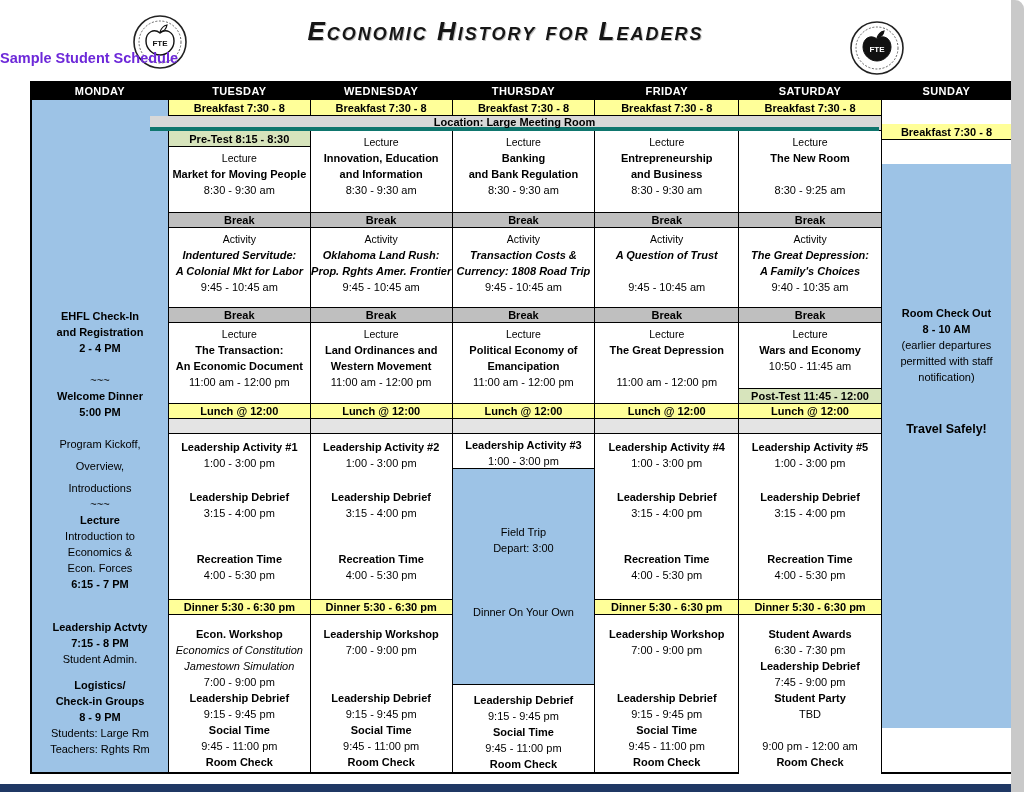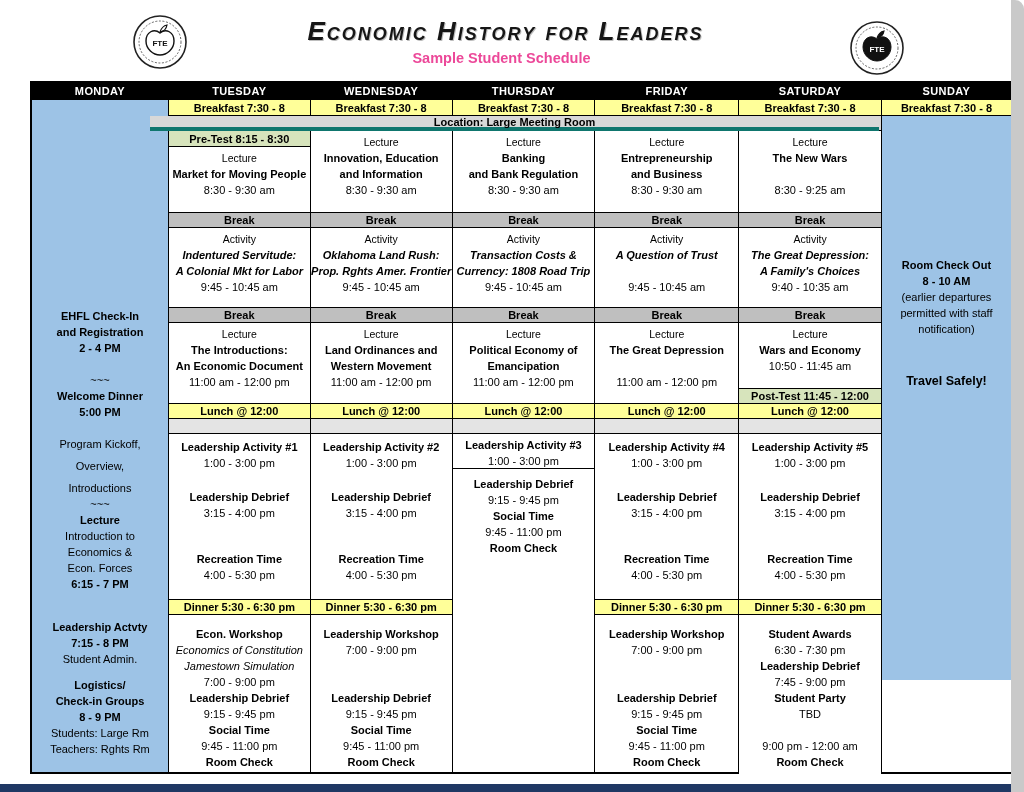--- a/index.html
+++ b/index.html
@@ -10,34 +10,34 @@
   
   .frame-right{position:absolute;top:0;right:0;width:13px;height:792px;
     background:#c9c9c9;border-top-right-radius:9px;z-index:40;}
   .frame-bottom{position:absolute;left:0;bottom:0;width:1011px;height:8px;background:#1f3864;z-index:39;}
 
   
   .header-area{position:absolute;left:0;top:0;width:1011px;height:97px;border-radius:18px;}
   .page-title{position:absolute;top:16px;left:0;right:0;text-align:center;
     font-size:26px;font-weight:bold;font-style:italic;font-variant:small-caps;
     letter-spacing:2px;color:#161616;text-shadow:1px 1px 0 #bdbdbd;}
-  .page-subtitle{position:absolute;top:50px;left:0;right:8px;text-align:center;
-    font-size:14.5px;font-weight:bold;color:#ec4899;}
+  .page-subtitle{position:absolute;top:50px;left:0;right:8px;text-align:left;
+    font-size:14.5px;font-weight:bold;color:#6d28d9;}
   .logo{position:absolute;width:56px;height:56px;}
   .logo-left{left:132px;top:14px;}
   .logo-right{left:849px;top:20px;}
 
   
   .schedule{position:absolute;left:30px;top:81px;width:980px;height:689px;
     border:2px solid #000;display:flex;flex-direction:row;background:#fff;}
   .col{display:flex;flex-direction:column;border-right:1px solid #000;box-sizing:border-box;}
   .col:last-child{border-right:none;}
   .col-monday{width:140px;} .col-tuesday{width:145px;} .col-wednesday{width:145px;}
   .col-thursday{width:146px;} .col-friday{width:147px;} .col-saturday{width:146px;}
-  .col-sunday{width:133px;}
+  .col-sunday{width:133px;gap:24px;}
   .day-header{height:17px;background:#000;color:#fff;font-size:11px;font-weight:bold;
     display:flex;align-items:center;justify-content:center;letter-spacing:.4px;
     border-bottom:1px solid #000;box-sizing:border-box;flex:none;}
   .cell{box-sizing:border-box;border-bottom:1px solid #000;overflow:hidden;
     text-align:center;flex:none;}
   .cell.nb{border-bottom:none;}
   .band{display:flex;align-items:center;justify-content:center;}
   .band .line{min-height:0;line-height:normal;font-weight:bold;}
   .block{padding-top:3px;}
   .line{min-height:16px;line-height:16px;font-size:11px;color:#000;}
@@ -133,21 +133,21 @@
         <div class="line r sm">Activity</div>
         <div class="line bi">Indentured Servitude:</div>
         <div class="line bi">A Colonial Mkt for Labor</div>
         <div class="line r">9:45 - 10:45 am</div>
       </div>
       <div class="cell bg-gray band" style="height: 15px;">
         <div class="line b">Break</div>
       </div>
       <div class="cell bg-white block" style="height: 81px;">
         <div class="line r sm">Lecture</div>
-        <div class="line b">The Introductions:</div>
+        <div class="line b">The Transaction:</div>
         <div class="line b">An Economic Document</div>
         <div class="line r">11:00 am - 12:00 pm</div>
       </div>
       <div class="cell bg-yellow band" style="height: 15px;">
         <div class="line b">Lunch @ 12:00</div>
       </div>
       <div class="cell bg-spacer band" style="height: 15px;"></div>
       <div class="cell bg-white block" style="height: 166px;">
         <div class="line b" style="margin-top: 2px;">Leadership Activity #1</div>
         <div class="line r">1:00 - 3:00 pm</div>
@@ -257,20 +257,25 @@
         <div class="line r">11:00 am - 12:00 pm</div>
       </div>
       <div class="cell bg-yellow band" style="height: 15px;">
         <div class="line b">Lunch @ 12:00</div>
       </div>
       <div class="cell bg-spacer band" style="height: 15px;"></div>
       <div class="cell bg-white block" style="height: 35px;">
         <div class="line b">Leadership Activity #3</div>
         <div class="line r">1:00 - 3:00 pm</div>
       </div>
+      <div class="cell bg-blue block" style="height: 216px;">
+        <div class="line r" style="margin-top: 52px;">Field Trip</div>
+        <div class="line r">Depart:  3:00</div>
+        <div class="line r" style="margin-top: 48px;">Dinner On Your Own</div>
+      </div>
       <div class="cell bg-white block nb" style="height: 87px;">
         <div class="line b" style="margin-top: 4px;">Leadership Debrief</div>
         <div class="line r">9:15 - 9:45 pm</div>
         <div class="line b">Social Time</div>
         <div class="line r">9:45 - 11:00 pm</div>
         <div class="line b">Room Check</div>
       </div>
     </div>
   <div class="col col-friday">
       <div class="day-header">FRIDAY</div>
@@ -328,21 +333,21 @@
       </div>
     </div>
   <div class="col col-saturday">
       <div class="day-header">SATURDAY</div>
       <div class="cell bg-yellow band" style="height: 16px;">
         <div class="line b">Breakfast 7:30 - 8</div>
       </div>
       <div class="cell bg-location band" style="height: 15px;"></div>
       <div class="cell bg-white block" style="height: 82px;">
         <div class="line r sm">Lecture</div>
-        <div class="line b">The New Wars</div>
+        <div class="line b">The New Room</div>
         <div class="line r"></div>
         <div class="line r">8:30 - 9:25 am</div>
       </div>
       <div class="cell bg-gray band" style="height: 15px;">
         <div class="line b">Break</div>
       </div>
       <div class="cell bg-white block" style="height: 80px;">
         <div class="line r sm">Activity</div>
         <div class="line bi">The Great Depression:</div>
         <div class="line bi">A Family's Choices</div>

